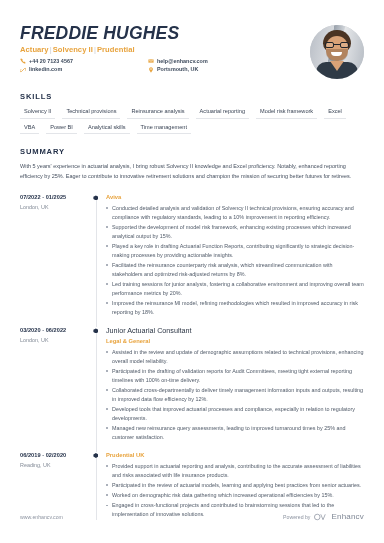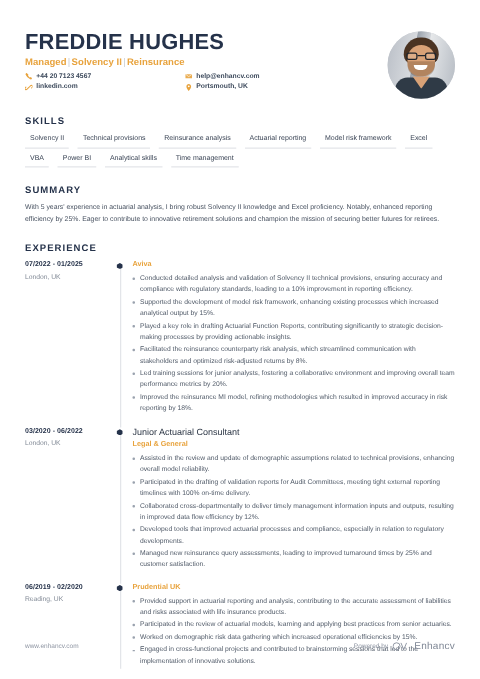--- a/index.html
+++ b/index.html
@@ -8,21 +8,21 @@
     font-family:"Liberation Sans","DejaVu Sans",sans-serif;
     color:#2b3544;overflow:hidden;
   }
   .page{width:384px;height:543px;position:relative;box-sizing:border-box;padding:0 20px;}
 
   
   .header{display:flex;align-items:flex-start;justify-content:space-between;padding-top:24px;}
   .hdr-left{flex:1;min-width:0;}
   .name{
     font-size:17.5px;font-weight:bold;letter-spacing:.2px;color:#25324a;
-    line-height:1.05;margin:0 0 3px 0;text-transform:uppercase;
+    line-height:1.05;margin:0 0 3px 0;text-transform:uppercase;font-style:italic;
   }
   .headline{font-size:7.6px;font-weight:bold;color:#e8a33d;letter-spacing:.05px;margin-bottom:4px;}
   .headline .sep{color:#c9ccd2;font-weight:normal;padding:0 1px;}
   .contact-grid{display:flex;gap:0;}
   .contact-col{display:flex;flex-direction:column;gap:2.5px;}
   .contact-col.col1{width:128px;}
   .contact-row{display:flex;align-items:center;gap:3px;font-size:5.4px;color:#3d4a5c;line-height:1;}
   .contact-row .ci{width:6px;height:6px;display:inline-flex;align-items:center;justify-content:center;color:#e8a33d;flex:0 0 6px;}
   .contact-row .ci svg{display:block;}
   .ctext{font-weight:bold;letter-spacing:.02px;}
@@ -97,21 +97,21 @@
 </style>
 </head>
 <body>
 
 <div class="page">
 
   <div class="header">
     <div class="hdr-left">
       <div class="name">FREDDIE HUGHES</div>
       <div class="headline">
-        <span>Managed</span><span class="sep">|</span><span>Solvency II</span><span class="sep">|</span><span>Reinsurance</span>
+        <span>Actuary</span><span class="sep">|</span><span>Solvency II</span><span class="sep">|</span><span>Prudential</span>
       </div>
       <div class="contact-grid">
         <div class="contact-col col1">
           <div class="contact-row">
             <span class="ci">
               <svg width="6" height="6" viewBox="0 0 16 16" fill="currentColor">
                   <path d="M3.6 1.2a1 1 0 0 0-1.3.2L1.5 2.5c-.5.7-.5 1.6-.1 2.4a18 18 0 0 0 9.7 9.7c.8.4 1.7.4 2.4-.1l.9-.8a1 1 0 0 0 .2-1.3l-1.5-2.2a1 1 0 0 0-1.2-.3l-1.9.8-3.6-3.6.8-1.9a1 1 0 0 0-.3-1.2L3.6 1.2z"></path>
                 </svg>
             </span>
             <span class="ctext">+44 20 7123 4567</span>
@@ -179,21 +179,20 @@
       <span class="skill">Time management</span>
     </div>
   </div>
 
   <div class="section">
     <div class="sec-title">SUMMARY</div>
     <div class="summary-text">With 5 years' experience in actuarial analysis, I bring robust Solvency II knowledge and Excel proficiency. Notably, enhanced reporting efficiency by 25%. Eager to contribute to innovative retirement solutions and champion the mission of securing better futures for retirees.</div>
   </div>
 
   <div class="section">
-    <div class="sec-title">EXPERIENCE</div>
 
     <div class="entry">
       <div class="ent-left">
         <div class="ent-date">07/2022 - 01/2025</div>
         <div class="ent-loc">London, UK</div>
       </div>
       <div class="ent-rail">
           <span class="line"></span>
           <span class="dot"></span>
         </div>

